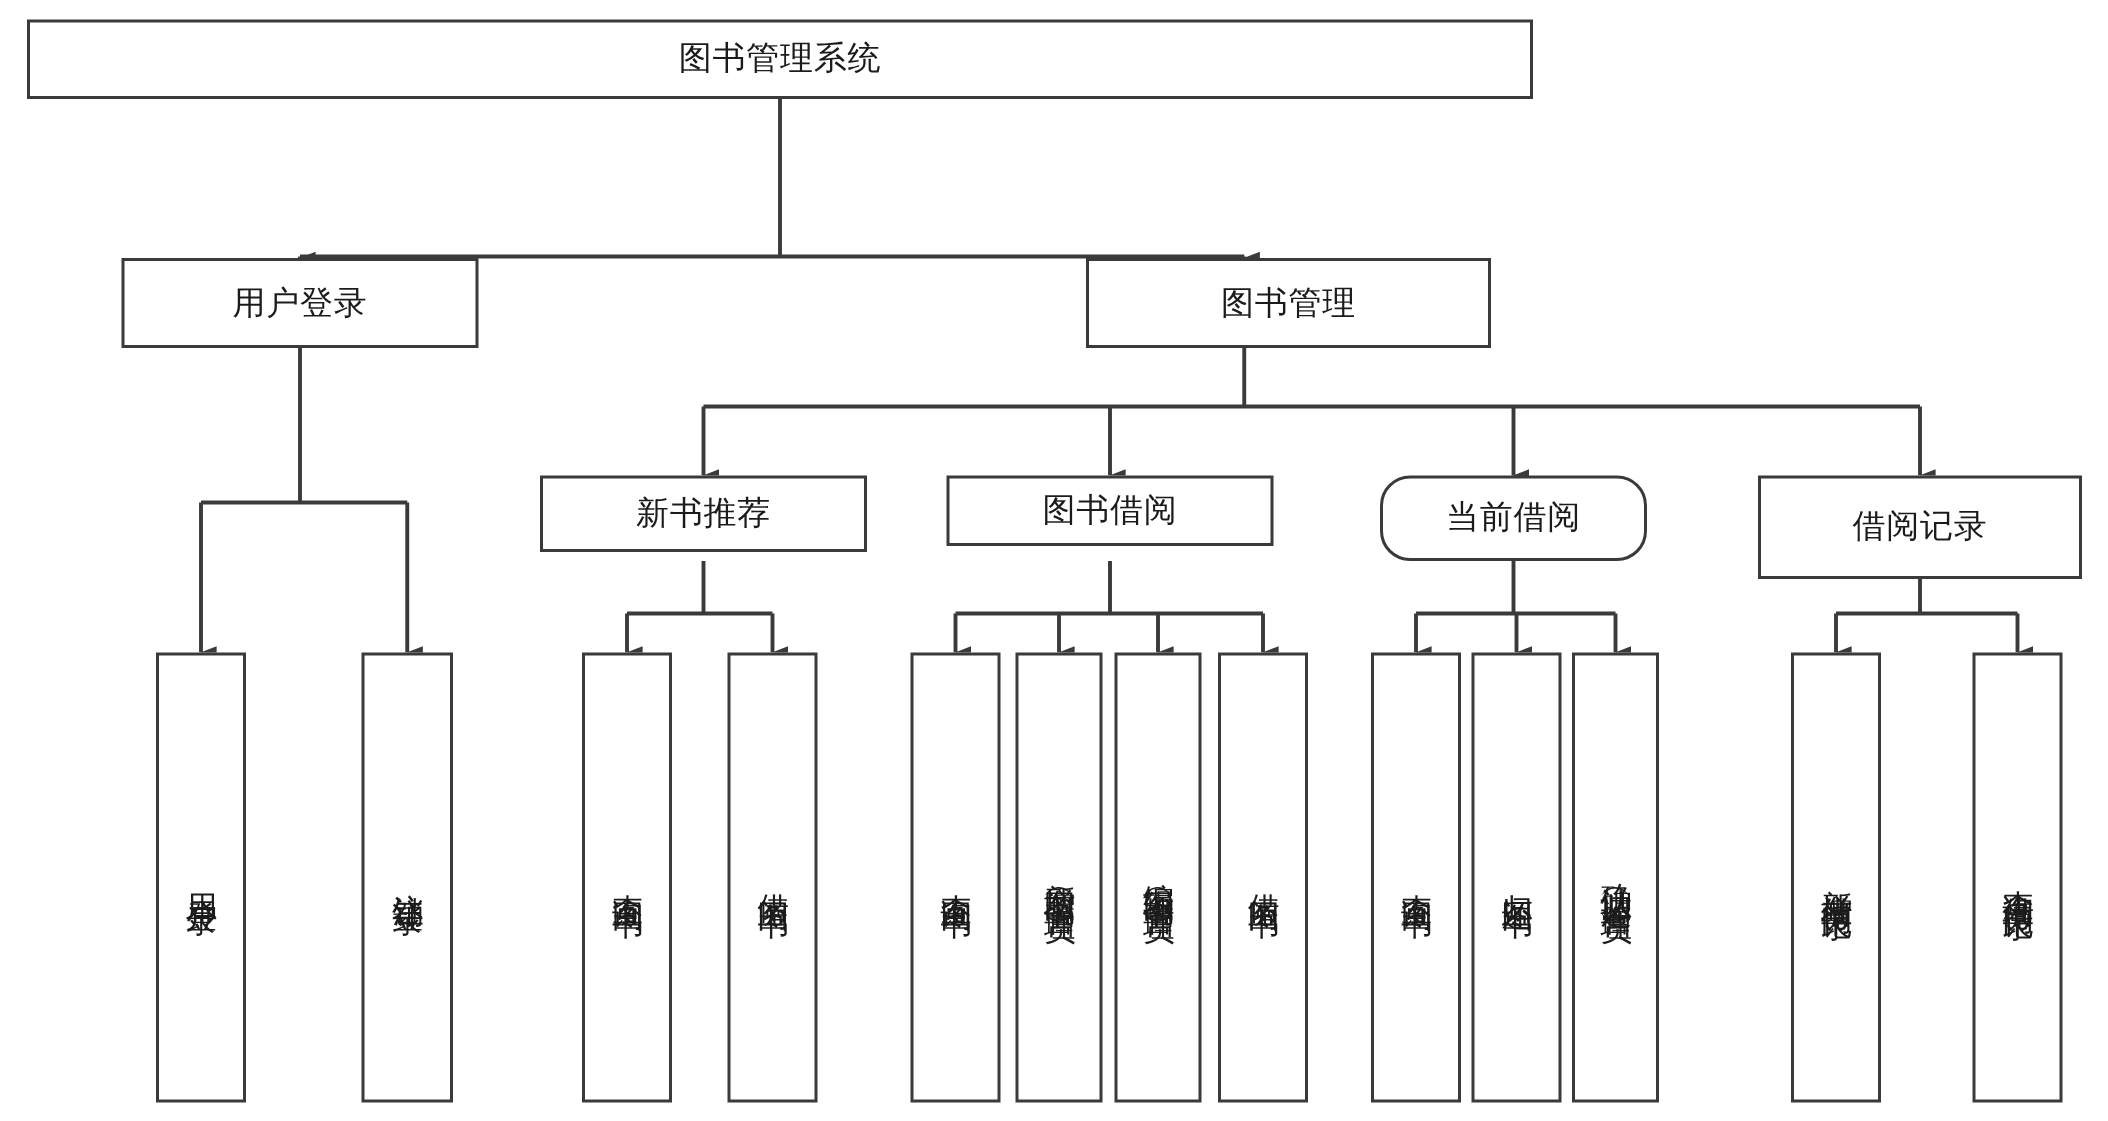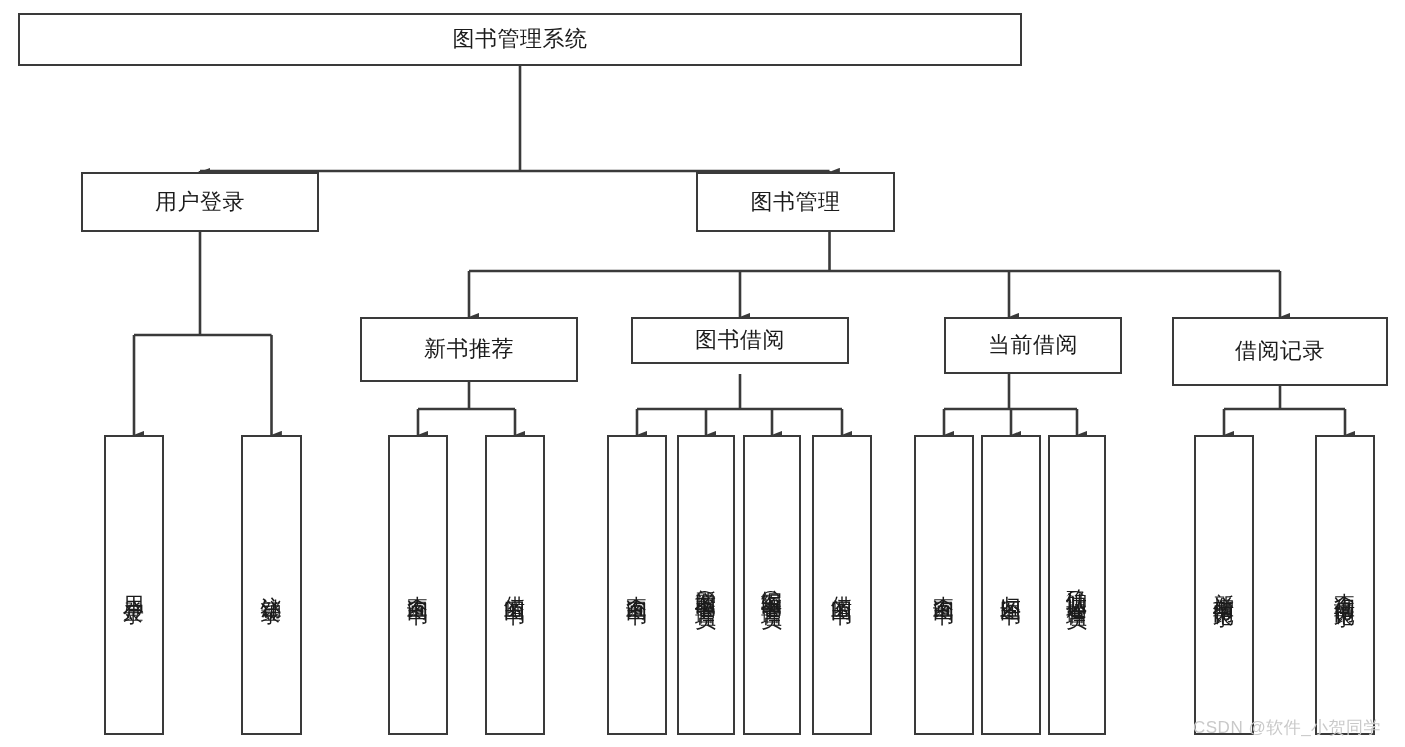--- a/index.html
+++ b/index.html
@@ -110,30 +110,30 @@
       </g>
   </svg>
 
   <div id="node-layer">
       <div class="node horizontal" style="left: 18px; top: 13px; width: 1004px; height: 53px;">
         <span class="node-label">图书管理系统</span>
       </div>
       <div class="node horizontal" style="left: 81px; top: 172px; width: 238px; height: 60px;">
         <span class="node-label">用户登录</span>
       </div>
-      <div class="node horizontal" style="left: 696px; top: 172px; width: 199px; height: 60px;">
+      <div class="node horizontal" style="left: 724px; top: 172px; width: 270px; height: 60px;">
         <span class="node-label">图书管理</span>
       </div>
-      <div class="node horizontal" style="left: 360px; top: 317px; width: 218px; height: 65px;">
+      <div class="node horizontal" style="left: 360px; top: 317px; width: 218px; height: 51px;">
         <span class="node-label">新书推荐</span>
       </div>
       <div class="node horizontal" style="left: 631px; top: 317px; width: 218px; height: 47px;">
         <span class="node-label">图书借阅</span>
       </div>
-      <div class="node horizontal" style="left: 944px; top: 317px; width: 178px; height: 57px;">
+      <div class="node horizontal" style="left: 920px; top: 317px; width: 178px; height: 57px; border-radius: 20px;">
         <span class="node-label">当前借阅</span>
       </div>
       <div class="node horizontal" style="left: 1172px; top: 317px; width: 216px; height: 69px;">
         <span class="node-label">借阅记录</span>
       </div>
       <div class="node vertical" style="left: 104px; top: 435px; width: 60px; height: 300px;">
         <span class="node-label">用户登录</span>
       </div>
       <div class="node vertical" style="left: 241px; top: 435px; width: 61px; height: 300px;">
         <span class="node-label">注销登录</span>
@@ -166,14 +166,13 @@
         <span class="node-label">确认归还（管理员）</span>
       </div>
       <div class="node vertical" style="left: 1194px; top: 435px; width: 60px; height: 300px;">
         <span class="node-label">新增借阅记录</span>
       </div>
       <div class="node vertical" style="left: 1315px; top: 435px; width: 60px; height: 300px;">
         <span class="node-label">查询借阅记录</span>
       </div>
     </div>
 
-  <div id="watermark" style="left: 1193px; top: 716px;">CSDN @软件_小贺同学</div>
 </div>
 
 </body></html>

